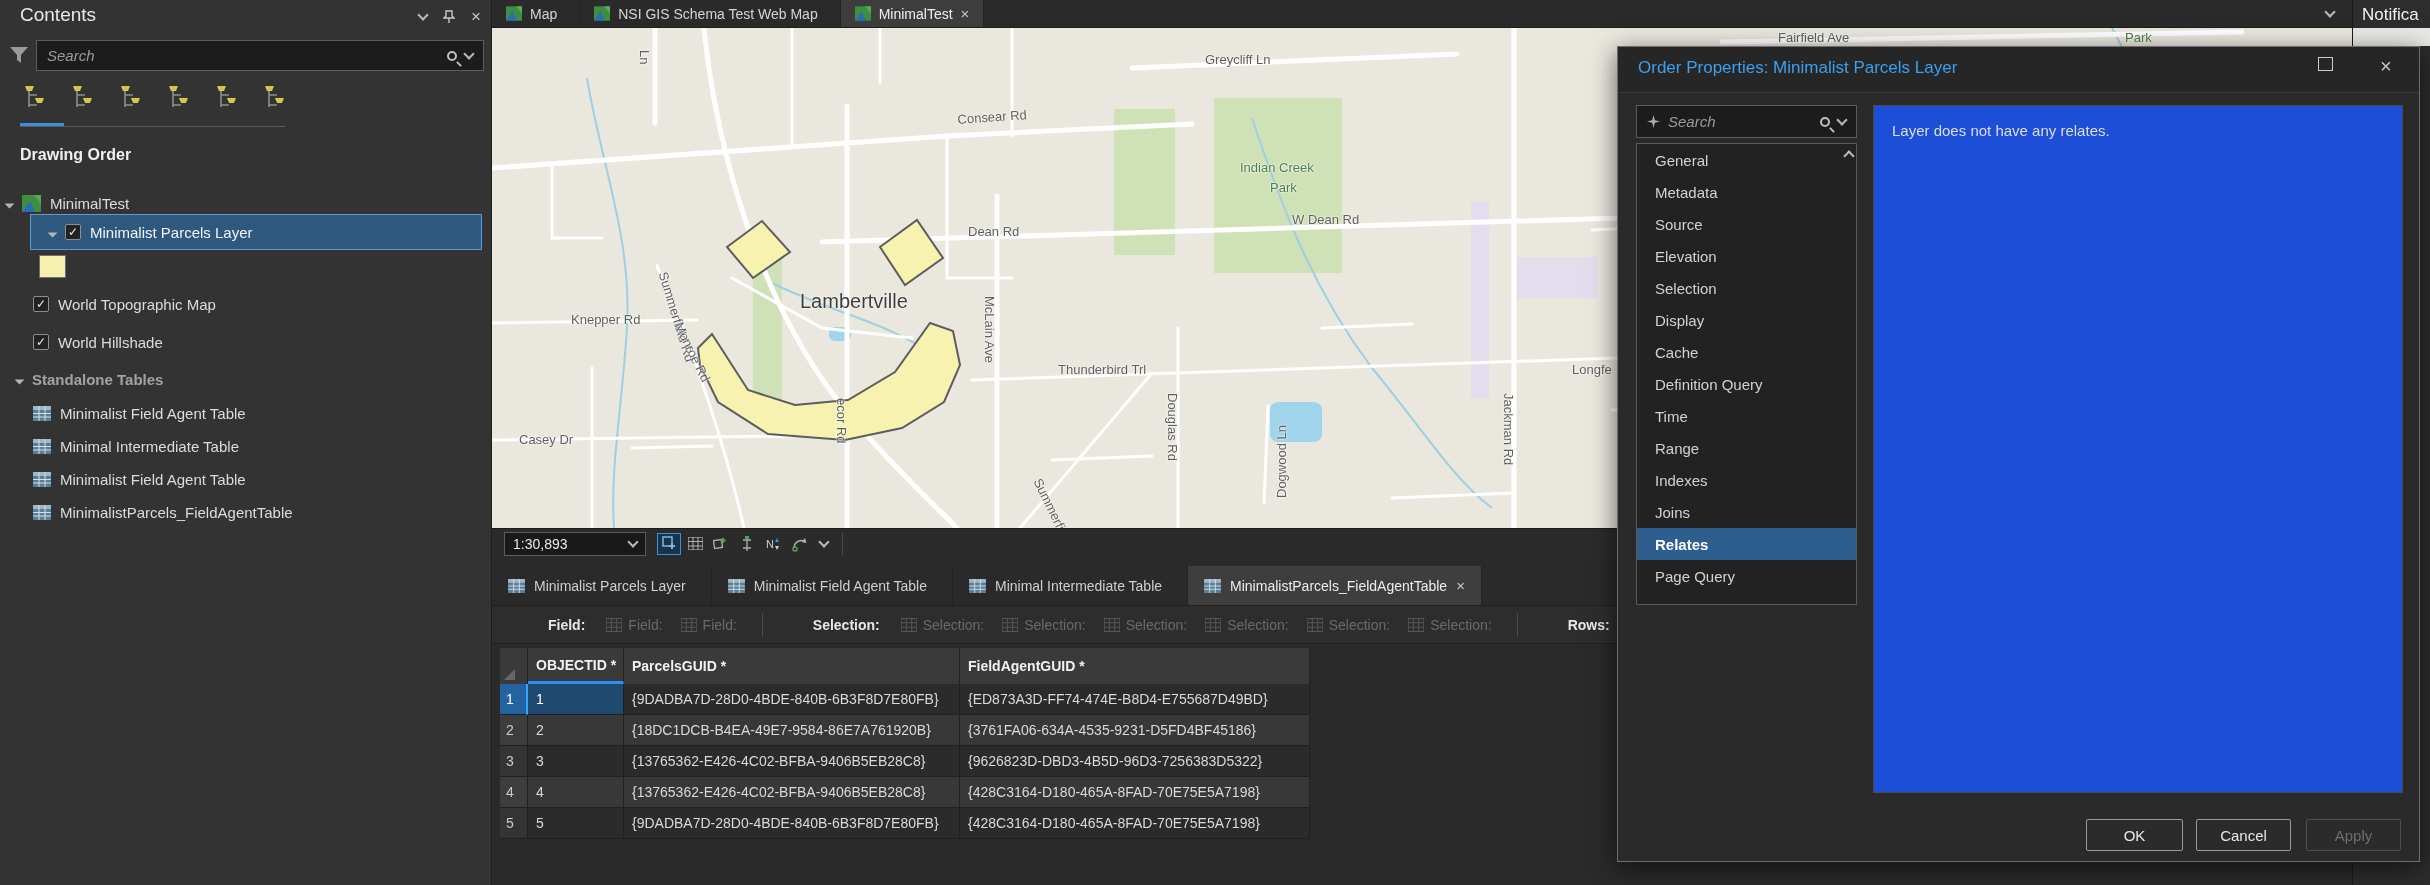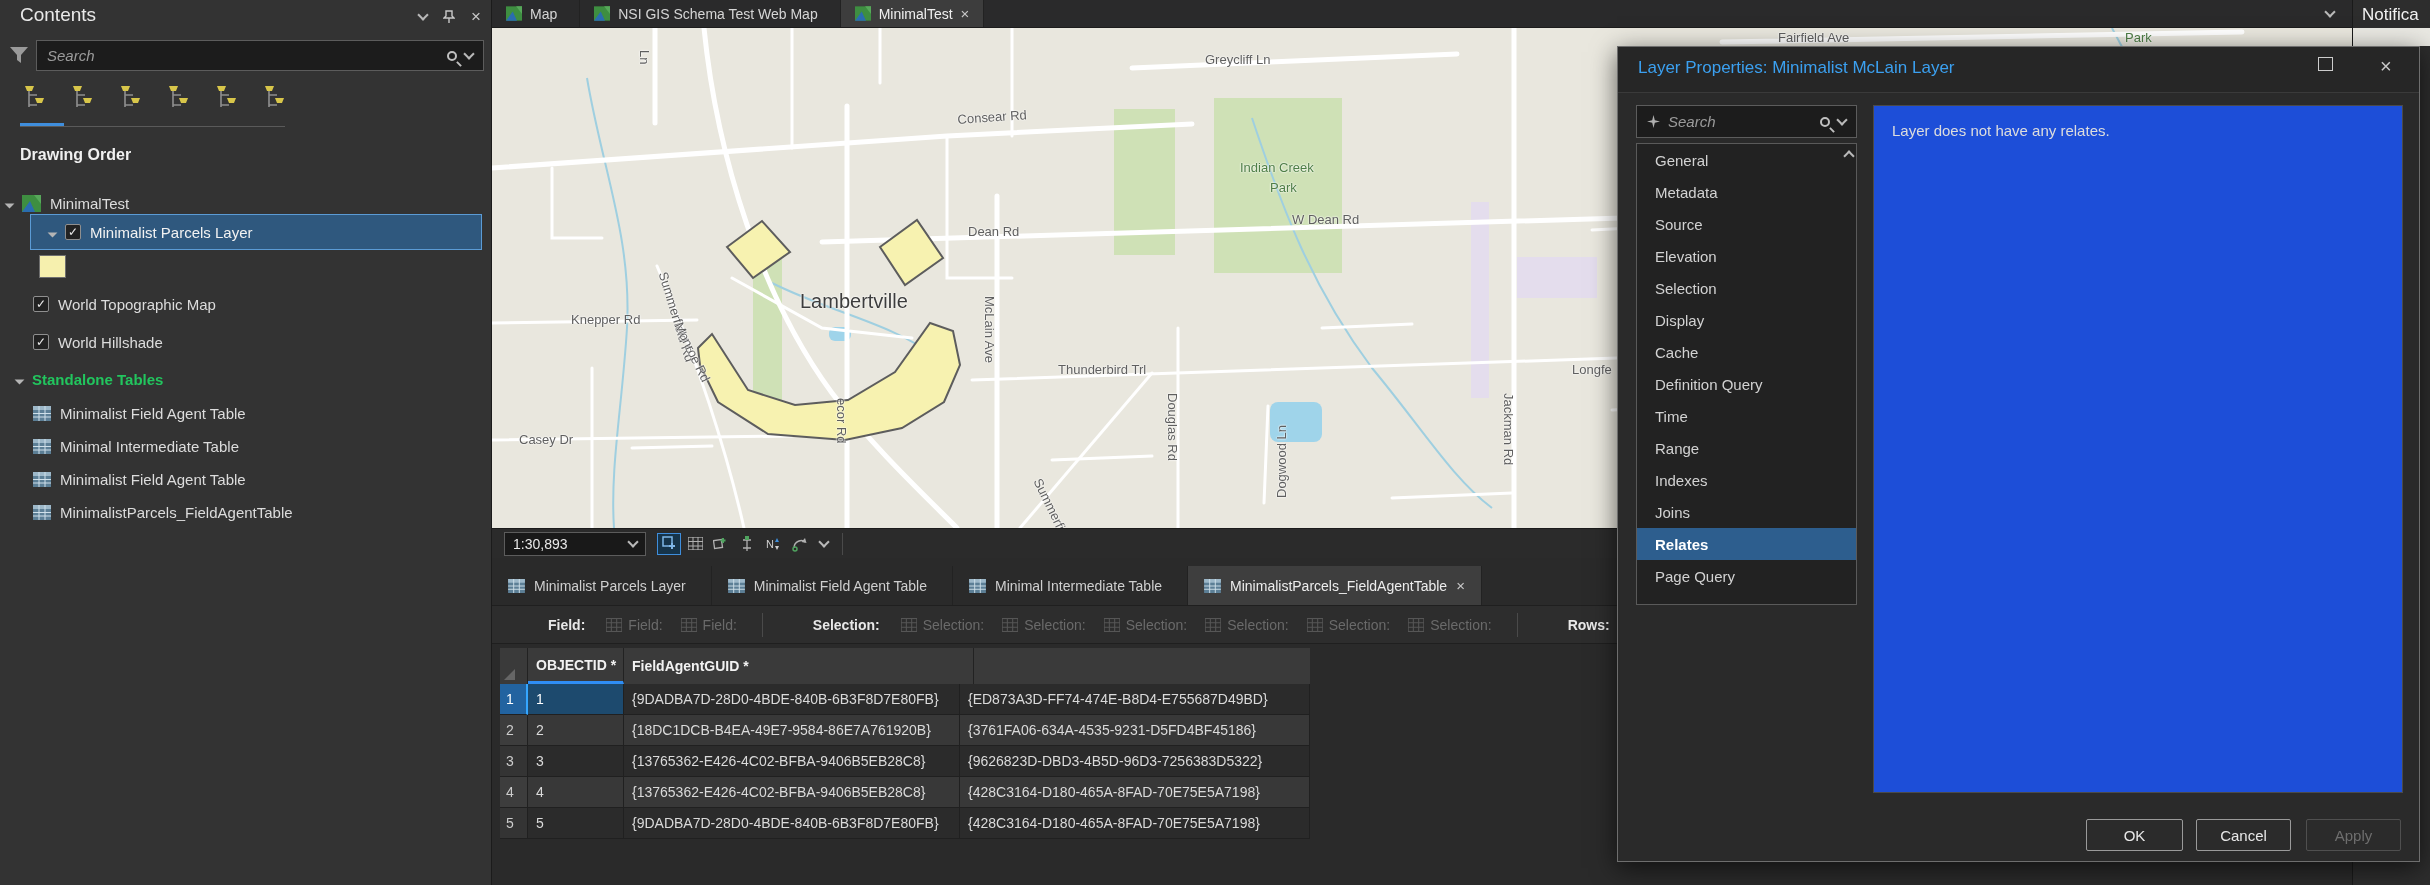--- a/index.html
+++ b/index.html
@@ -217,21 +217,21 @@
           <span class="checkbox">✓</span>
           <span>World Topographic Map</span>
         </div>
 
         <div class="treerow" style="left: 33px; top: 327px;">
           <span class="checkbox">✓</span>
           <span>World Hillshade</span>
         </div>
       </div>
 
-    <div class="treerow" style="left:16px; top:364px; font-weight:bold; color:#22c55e;align-items:center;">
+    <div class="treerow" style="left:16px; top:364px; font-weight:bold; color:#a3a3a3;align-items:center;">
       <span class="expander"></span>
       <span>Standalone Tables</span>
     </div>
     <div>
 
         <div class="treerow" style="left: 33px; top: 398px;">
           <svg class="tbl-icon-svg" width="18" height="15" viewBox="0 0 18 15">
             <rect width="18" height="15" fill="#5c7f96"></rect>
             <rect width="18" height="4" fill="#9db8c9"></rect>
             <path d="M6 0 v15 M12 0 v15 M0 7.5 h18 M0 11 h18" stroke="#cfe0ea" stroke-width="1"></path>
@@ -612,20 +612,21 @@
             <div class="tb-sep"></div>
           </div>
         </div>
       <span class="chev" style="margin-left:-6px;"></span>
     </div>
 
     <div id="attr-table">
       <div class="thead">
         <div class="corner"></div>
         <div class="hc c1">OBJECTID *</div>
+        <div class="hc c2">ParcelsGUID *</div>
         <div class="hc c3">FieldAgentGUID *</div>
       </div>
       <div>
 
           <div class="trow sel">
             <div class="tcell num">1</div>
             <div class="tcell c1">1</div>
             <div class="tcell c2">{9DADBA7D-28D0-4BDE-840B-6B3F8D7E80FB}</div>
             <div class="tcell c3">{ED873A3D-FF74-474E-B8D4-E755687D49BD}</div>
           </div>
@@ -661,21 +662,21 @@
     </div>
   </div>
 
   <div id="notifications-panel" class="abs">
     <div id="notifications-title">Notifica</div>
     <div id="notifications-body"></div>
   </div>
 
   <div id="layer-dialog" class="abs">
     <div id="dialog-titlebar">
-      <div id="dialog-title">Layer Properties: Minimalist McLain Layer</div>
+      <div id="dialog-title">Order Properties: Minimalist Parcels Layer</div>
       <div id="dialog-restore"></div>
       <span id="dialog-close" class="xglyph" style="font-size:20px;">×</span>
     </div>
 
     <div id="dialog-search" class="searchbox abs">
       <svg width="13" height="13" viewBox="0 0 13 13">
           <path d="M6.5 0 L7.8 5.2 L13 6.5 L7.8 7.8 L6.5 13 L5.2 7.8 L0 6.5 L5.2 5.2 Z" fill="#b0b0b0"></path>
         </svg>
       <span class="ph">Search</span>
       <span class="lens"></span>

